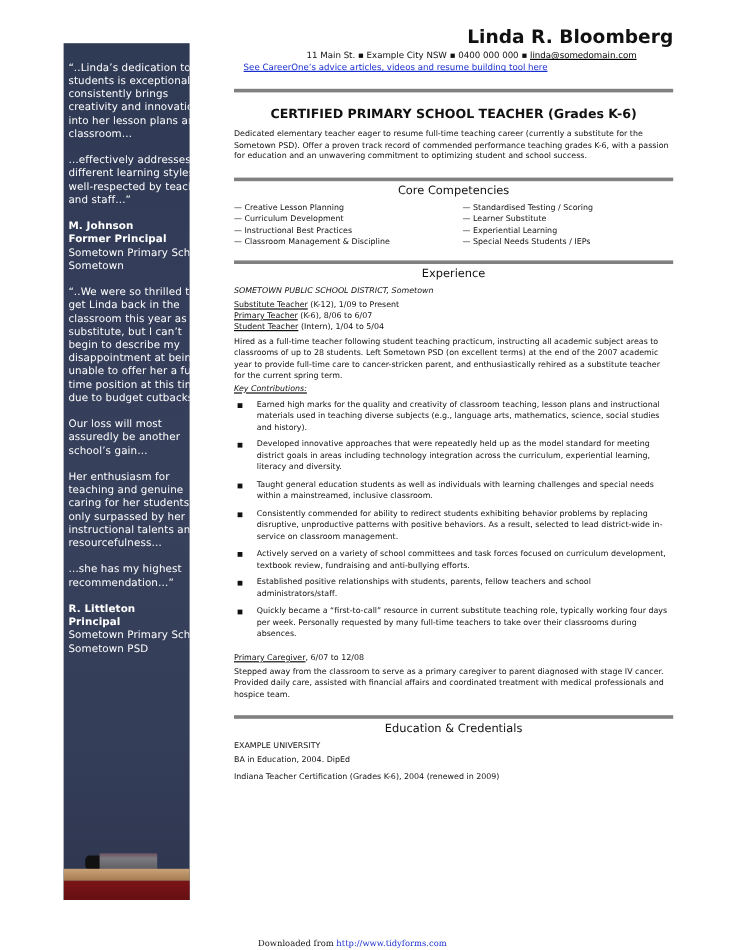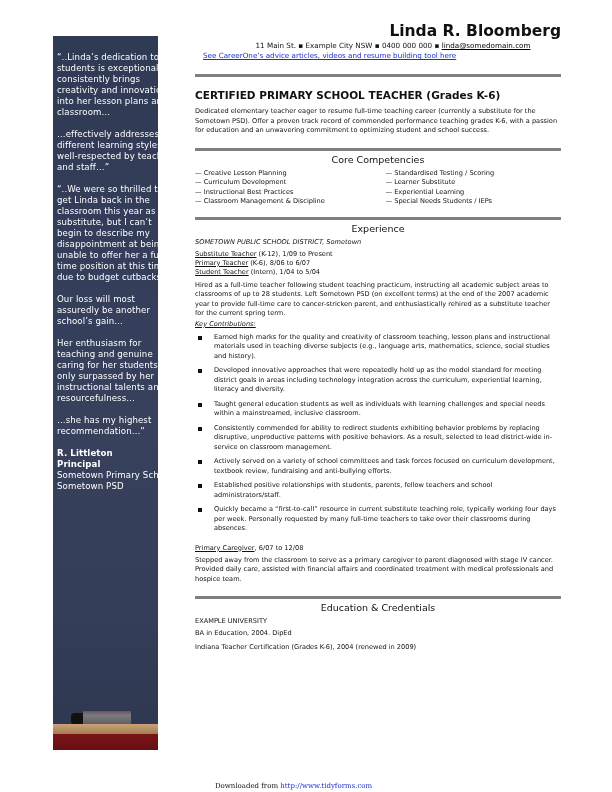--- a/index.html
+++ b/index.html
@@ -14,21 +14,21 @@
   .shelf { position:absolute; left:0; top:698px; width:128px; height:26px; background:linear-gradient(#7a1418,#5a0d10); }
   .eraser { position:absolute; left:30px; top:675px; width:48px; height:14px; background:linear-gradient(#6d5060 0%, #7b7a80 30%, #5d5c60 100%); border-radius:1px; }
   .eraser-shadow { position:absolute; left:18px; top:677px; width:14px; height:12px; background:#111; border-radius:4px 0 0 4px; }
 
   .main { position:absolute; left:195px; top:22px; width:366px; }
   .name { text-align:right; font-size:15.5px; font-weight:bold; margin-left:30px; }
   .contact { text-align:center; font-size:7.2px; margin-left:30px; margin-top:1px; }
   .contact a { color:#000; text-decoration:underline; }
   .career-link { font-size:7.2px; color:#1a2fd0; text-decoration:underline; margin-left:8px; display:block; margin-top:1px; }
   .rule { height:3px; background:#808080; width:366px; }
-  .title { font-size:10.5px; font-weight:bold; margin:12px 0 6px 0; }
+  .title { text-align:center; font-size:10.5px; font-weight:bold; margin:12px 0 6px 0; }
   .para { font-size:6.6px; line-height:9.5px; }
   .sec-h { text-align:center; font-size:9.5px; margin:3px 0 4px 0; }
   .comp { display:flex; font-size:6.6px; line-height:9.5px;gap:15px; }
   .comp .col { width:183px; }
   .exp-org { font-size:6.6px; margin-bottom:4px;font-style:italic; }
   .role { font-size:6.6px; line-height:9px; }
   .role u { text-decoration:underline; }
   .kc { font-size:6.6px; font-style:italic; text-decoration:underline; margin-top:1px; }
   ul.bul { list-style:none; margin:5px 0 0 0; padding:0; }
   ul.bul li { position:relative; padding-left:19px; font-size:6.6px; line-height:9.5px; margin-bottom:5px; }
@@ -36,20 +36,25 @@
   .footer { position:absolute; top:782px; left:215px; font-family:"DejaVu Serif", serif; font-size:7px; }
   .footer a { color:#1a2fd0; text-decoration:none; }
 </style>
 </head>
 <body>
 
 <div class="sidebar">
   <div class="quotes">
     <p>“..Linda’s dedication to her students is exceptional…consistently brings creativity and innovation into her lesson plans and classroom…</p>
     <p>…effectively addresses different learning styles… well-respected by teachers and staff…”</p>
+    <div class="attr">
+      <span class="n">M. Johnson</span>
+      <span class="n">Former Principal</span>
+      <span>Sometown Primary School, Sometown</span>
+    </div>
     <p>“..We were so thrilled to get Linda back in the classroom this year as a substitute, but I can’t begin to describe my disappointment at being unable to offer her a full-time position at this time due to budget cutbacks…</p>
     <p>Our loss will most assuredly be another school’s gain…</p>
     <p>Her enthusiasm for teaching and genuine caring for her students is only surpassed by her instructional talents and resourcefulness…</p>
     <p>…she has my highest recommendation…”</p>
     <div class="attr">
       <span class="n">R. Littleton</span>
       <span class="n">Principal</span>
       <span>Sometown Primary School, Sometown PSD</span>
     </div>
   </div>

